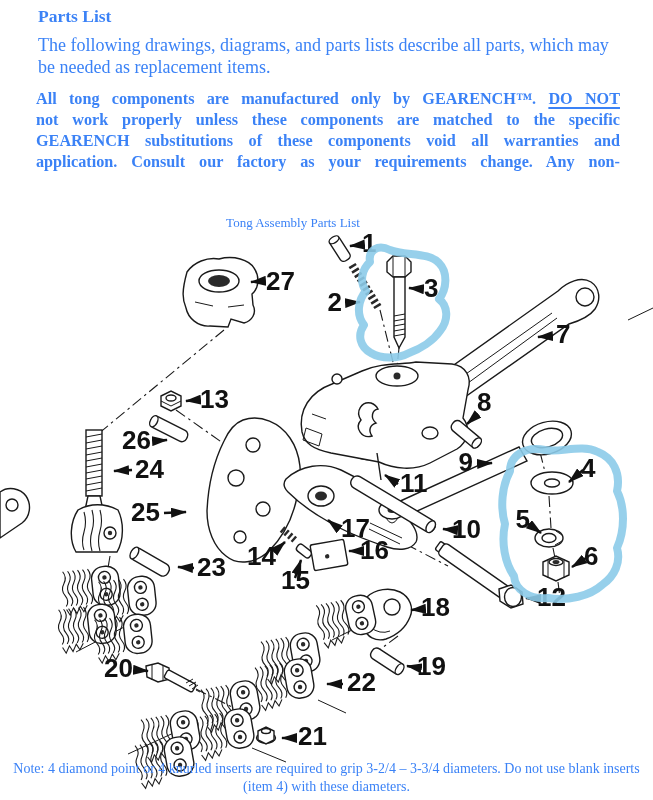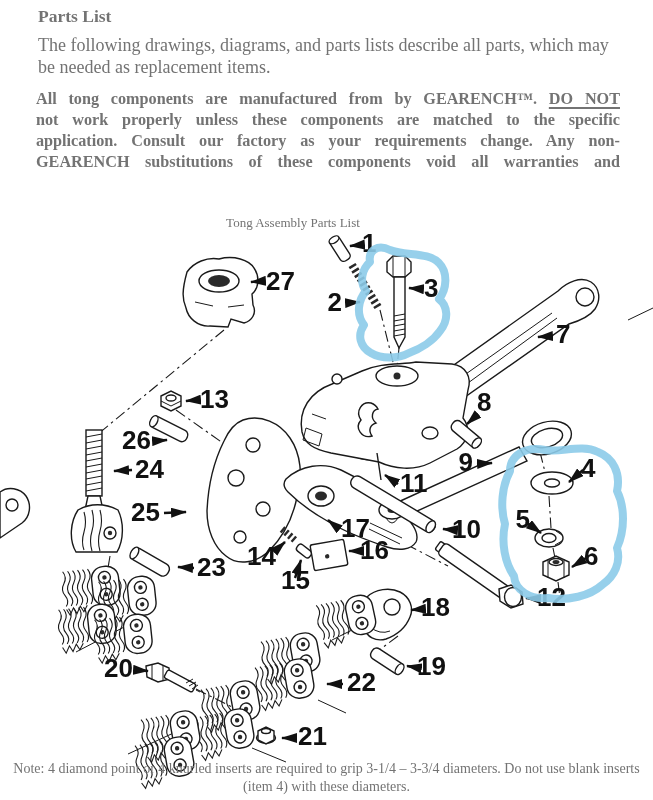--- a/index.html
+++ b/index.html
@@ -1,17 +1,17 @@
 <!DOCTYPE html>
 <html><head>
 <meta charset="utf-8">
 <style>
   html,body{margin:0;padding:0;background:#ffffff;}
   .page{position:relative;width:653px;height:800px;background:#ffffff;overflow:hidden;
-        font-family:"Liberation Serif",serif;color:#737373;}
+        font-family:"Liberation Serif",serif;color:#3b82f6;}
   .heading{position:absolute;left:38px;top:6px;font-size:17.5px;font-weight:bold;}
   .intro{position:absolute;left:38px;top:34px;width:585px;font-size:18px;line-height:22px;}
   .warning{position:absolute;left:36px;top:89px;width:584px;font-size:16.2px;font-weight:bold;}
   .wline{text-align:justify;text-align-last:justify;line-height:21px;white-space:normal;}
   .wline .u{text-decoration:underline;text-decoration-thickness:1.6px;text-underline-offset:2.5px;margin-top:45px;}
   .caption{position:absolute;left:0;top:215px;width:586px;text-align:center;font-size:13px;}
   .note{position:absolute;left:0;top:760px;width:653px;text-align:center;font-size:14px;line-height:18px;}
   svg.diagram{position:absolute;left:0;top:0;}
   .ln{fill:none;stroke:#1a1a1a;stroke-width:1.4;}
   .fill{fill:#ffffff;stroke:#1a1a1a;stroke-width:1.4;}
@@ -23,24 +23,24 @@
   .hl{fill:none;stroke:#8ccbe9;stroke-width:8;stroke-linejoin:round;stroke-linecap:round;opacity:.9;}
 </style>
 </head>
 <body>
 
 <div class="page">
 
   <div class="heading">Parts List</div>
   <div class="intro">The following drawings, diagrams, and parts lists describe all parts, which may be needed as replacement items.</div>
   <div class="warning">
-      <div class="wline"><span>All tong components are manufactured from by GEARENCH™. </span><span class="u">DO NOT</span></div>
+      <div class="wline"><span>All tong components are manufactured only by GEARENCH™. </span><span class="u">DO NOT</span></div>
       <div class="wline"><span>not work properly unless these components are matched to the specific</span></div>
+      <div class="wline"><span>GEARENCH substitutions of these components void all warranties and</span></div>
       <div class="wline"><span>application.  Consult our factory as your requirements change.  Any non-</span></div>
-      <div class="wline"><span>GEARENCH substitutions of these components void all warranties and</span></div>
     </div>
   <div class="caption">Tong Assembly Parts List</div>
 
   <svg class="diagram" width="653" height="800" viewBox="0 0 653 800">
     <defs>
       <marker id="ah" markerUnits="userSpaceOnUse" markerWidth="16" markerHeight="10" refX="15" refY="5" orient="auto">
         <path d="M0 0 L16 5 L0 10 Z" fill="#111"></path>
       </marker>
       <g id="chain">
         <path class="sq" d="M2 6 q4 6 0 12 q-4 6 0 12 q4 6 0 11"></path>
@@ -359,16 +359,16 @@
           <line class="arr" x1="263" y1="281" x2="251" y2="282" marker-end="url(#ah)"></line>
           <text class="lbl" x="266" y="290" text-anchor="start">27</text>
         </g>
     </g>
 
     <path class="hl" d="M390 250 C378 244 368 250 370 262 C362 269 359 282 366 291 C358 300 356 315 364 325 C357 335 360 347 371 353 C381 359 398 359 409 353 C420 349 433 341 440 331 C449 320 448 306 439 299 C447 289 448 272 439 263 C429 252 405 256 390 250 Z" stroke="#8ccbe9"></path>
     <path class="hl" d="M545 450 C526 446 510 455 510 471 C502 486 500 507 505 524 C501 543 505 563 514 576 C515 590 530 600 548 598 C568 601 590 596 602 585 C615 576 621 562 617 548 C625 530 625 507 617 491 C621 473 613 458 598 452 C581 444 561 453 545 450 Z" stroke="#8ccbe9"></path>
   </svg>
 
   <div class="note">
-    <div>Note: 4 diamond point or 4 knurled inserts are required to grip 3-1/4 – 3-3/4 diameters.  Do not use blank inserts</div>
+    <div>Note: 4 diamond point or 4 knurled inserts are required to grip 3-2/4 – 3-3/4 diameters.  Do not use blank inserts</div>
     <div>(item 4) with these diameters.</div>
   </div>
 </div>
 
 </body></html>

